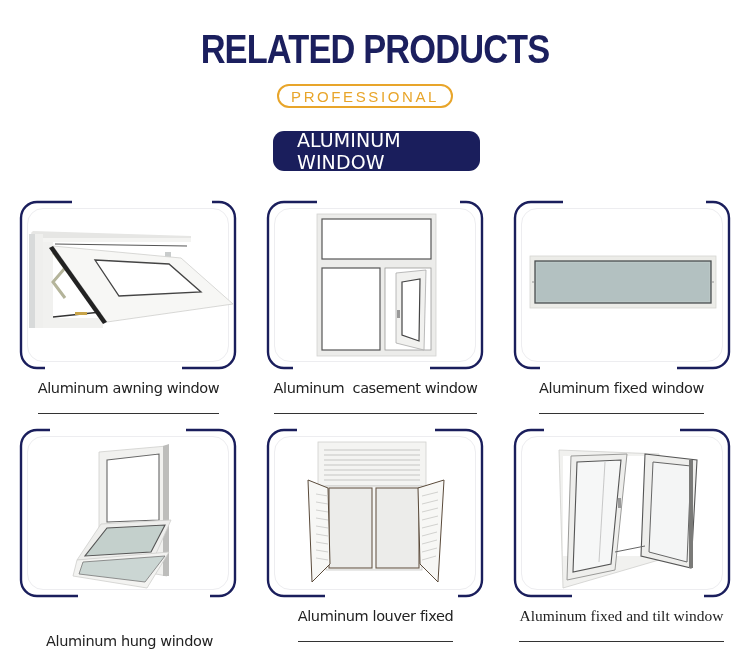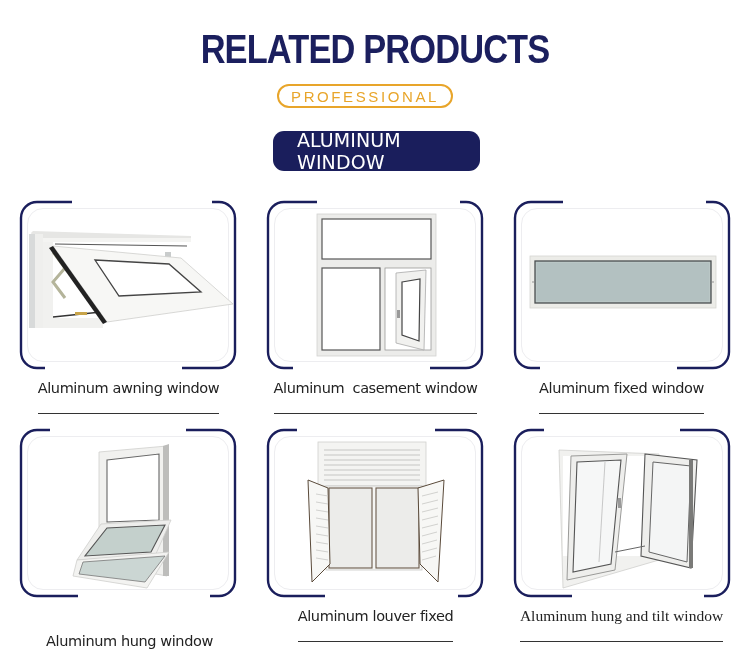--- a/index.html
+++ b/index.html
@@ -224,14 +224,14 @@
     <polygon points="140,34 178,38 174,134 136,124" fill="#f4f5f5" stroke="#666" stroke-width="1"></polygon>
     <rect x="176" y="32" width="4" height="108" fill="#7a7a78"></rect>
     <line x1="102" y1="124" x2="132" y2="118" stroke="#666" stroke-width="1"></line>
   </svg>
   <svg class="frame" viewBox="0 0 218 170">
     <path d="M31,2 H18 A16,16 0 0 0 2,18 V152 A16,16 0 0 0 18,168 H59" fill="none" stroke="#1a1e5c" stroke-width="2.4"></path>
     <path d="M167,2 H200 A16,16 0 0 1 216,18 V152 A16,16 0 0 1 200,168 H191" fill="none" stroke="#1a1e5c" stroke-width="2.4"></path>
   </svg>
 </div>
 <div class="label serif" style="left:499px; top:607px;">
-  <span>Aluminum hung and tilt window</span>
+  <span>Aluminum fixed and tilt window</span>
 </div>
 
 </body></html>

